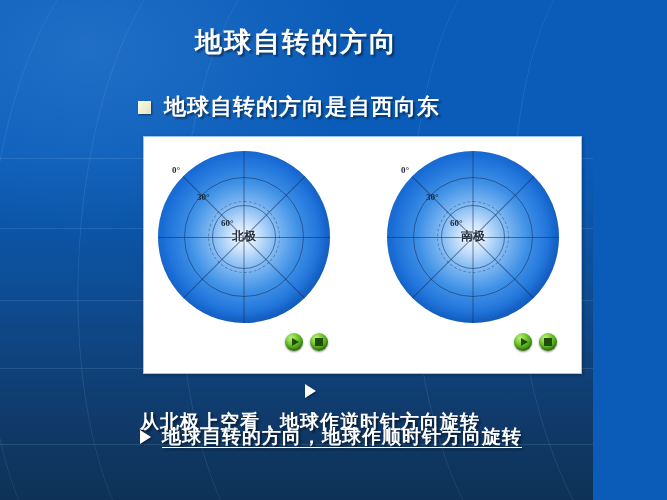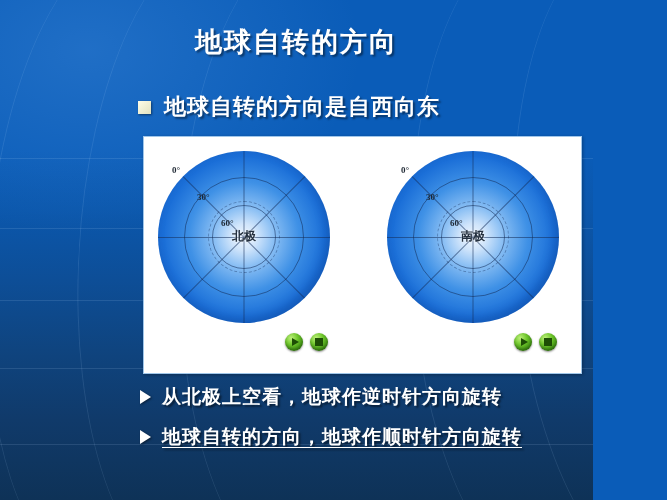--- a/index.html
+++ b/index.html
@@ -117,21 +117,21 @@
     width:0;height:0;border-left:7px solid #1d4d05;
     border-top:4.5px solid transparent;border-bottom:4.5px solid transparent;
     margin-left:2px;
   }
   .btn .stop{width:8px;height:8px;background:#1d4d05;}
 
   
   .bline{
     position:absolute;left:140px;display:flex;align-items:center;gap:11px;
   }
-  .bline.one{top:384px;}
+  .bline.one{top:384px;flex-direction:column;}
   .bline.two{top:424px;}
   .tri{
     width:0;height:0;flex:none;
     border-left:11px solid #ffffff;
     border-top:7px solid transparent;border-bottom:7px solid transparent;
     filter:drop-shadow(1px 1px 1px rgba(0,0,0,.5));
   }
   .bline .txt{
     color:#ffffff;font-size:19px;font-weight:bold;letter-spacing:1px;
     text-shadow:2px 2px 2px rgba(0,0,0,.5);white-space:nowrap;

